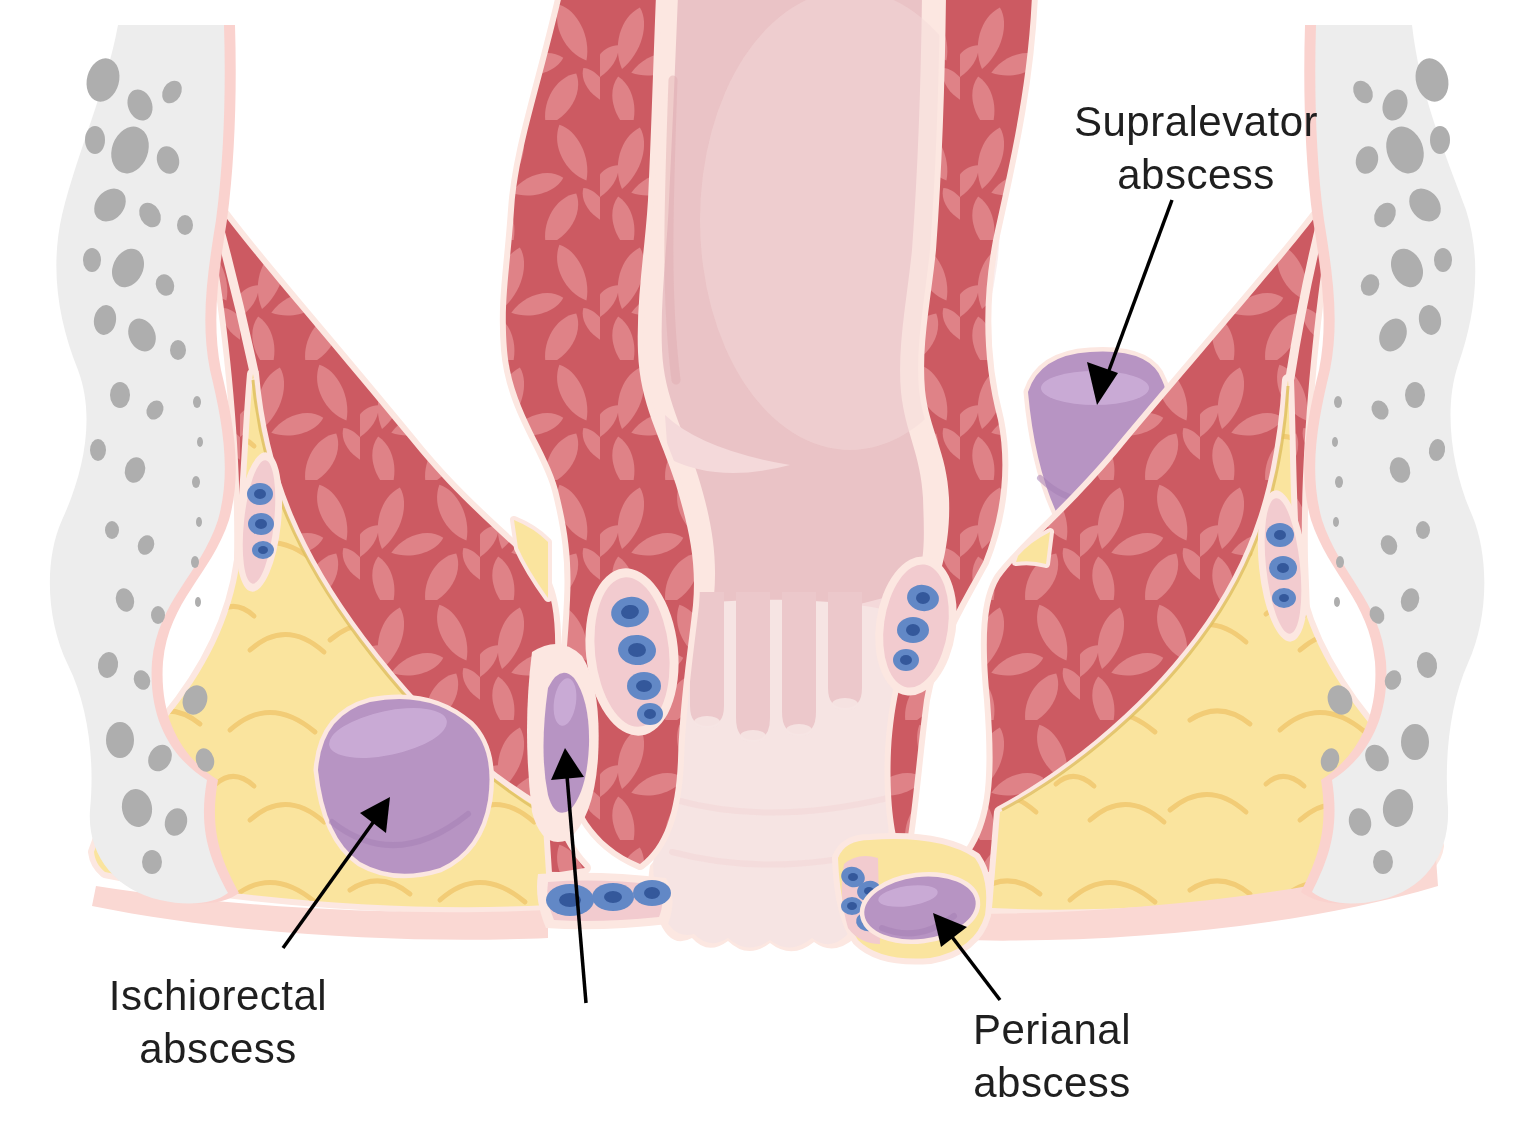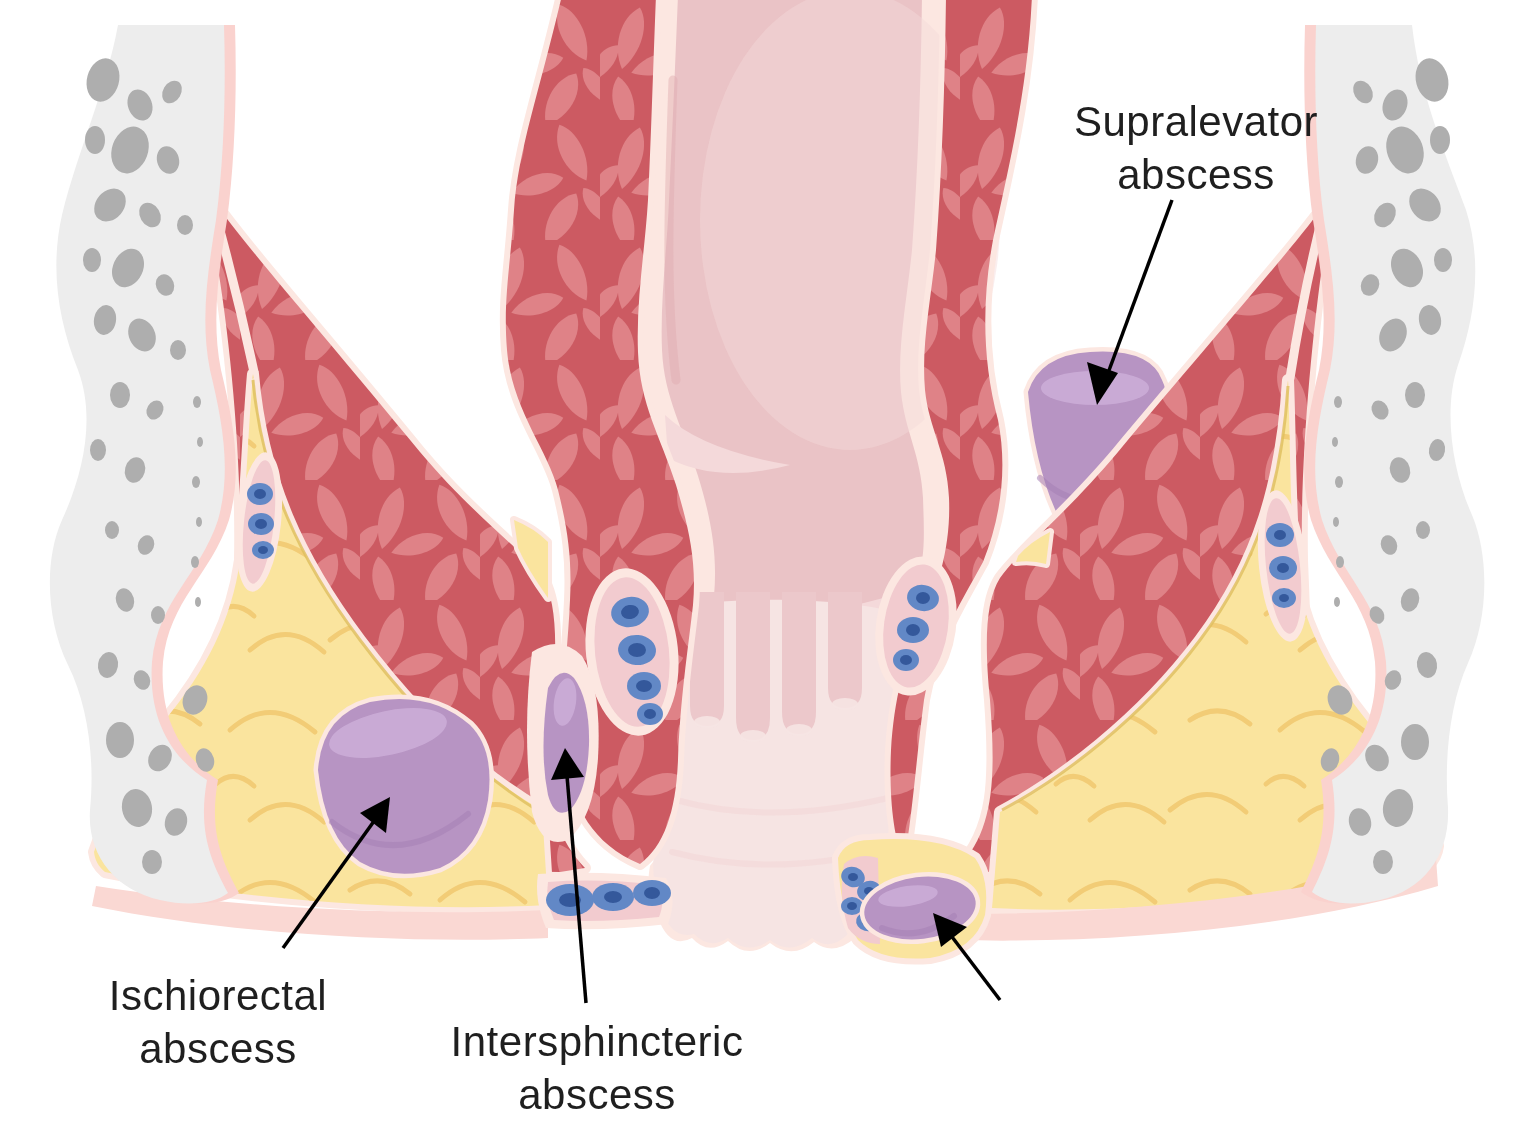--- a/index.html
+++ b/index.html
@@ -401,14 +401,14 @@
     </g>
     <g>
       <line class="arrowLine" x1="1000" y1="1000" x2="943" y2="925"></line>
       <path class="arrowHead" d="M 933,913 L 941,947 L 967,927 Z"></path>
     </g>
   </g>
 </svg>
 
 <div class="label" style="left:1016px;top:96px;width:360px;">Supralevator abscess</div>
 <div class="label" style="left:65px;top:970px;width:306px;">Ischiorectal abscess</div>
-<div class="label" style="left:398px;top:1016px;width:398px;">Intersphincteric abscess</div>
+<div class="label" style="left:912px;top:1004px;width:280px;">Perianal abscess</div>
 </div>
 
 </body></html>

